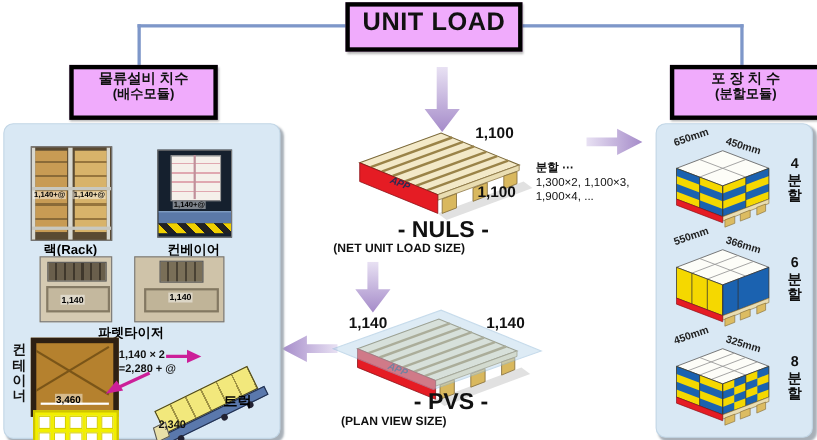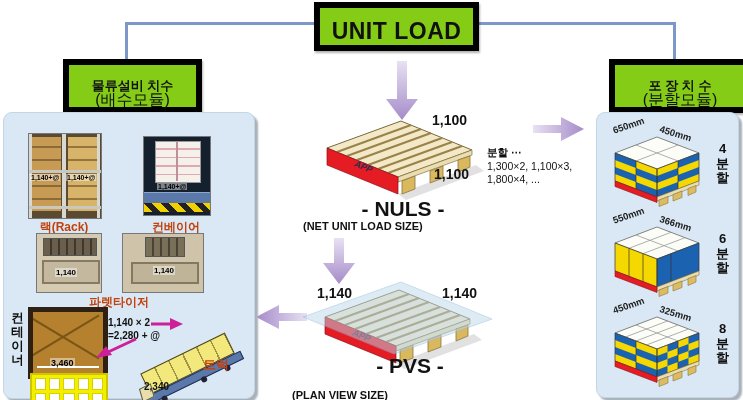--- a/index.html
+++ b/index.html
@@ -1,31 +1,31 @@
 <!DOCTYPE html>
 <html><head>
 <meta charset="utf-8">
 <style>
   html,body{margin:0;padding:0;background:#fff;}
   .canvas{position:relative;width:743px;height:400px;background:#ffffff;overflow:hidden;
           font-family:"Liberation Sans",sans-serif;color:#111;}
   .abs{position:absolute;}
-  .gbox{background:#84cc16;border:6px solid #000000;box-shadow:1px 2px 2px rgba(0,0,0,.3);
-        display:flex;flex-direction:column;align-items:center;justify-content:flex-end;text-align:center;}
+  .gbox{background:#f0abfc;border:4px solid #000000;box-shadow:1px 2px 2px rgba(0,0,0,.3);
+        display:flex;flex-direction:column;align-items:center;justify-content:flex-start;text-align:center;}
   .gbox .l1{font-weight:bold;font-size:13px;line-height:15px;}
-  .gbox .l2{font-weight:normal;font-size:16px;line-height:14px;}
+  .gbox .l2{font-weight:bold;font-size:12px;line-height:14px;}
   .title-text{font-weight:bold;font-size:23px;letter-spacing:.5px;}
   .line{background:#7e97c9;}
   .dim{font-weight:bold;font-size:14px;color:#111;}
   .big-label{font-weight:bold;font-size:21px;text-align:center;}
   .sub-label{font-weight:bold;font-size:11px;text-align:left;}
   .note{font-size:10.5px;line-height:13.5px;color:#111;}
   .note .nhead{font-weight:bold;}
   .panel{background:#d9e8f4;border:1px solid #c2d6e6;border-radius:9px;box-shadow:3px 3px 2px #a8b0b8;}
-  .caption{font-weight:bold;font-size:12px;color:#c2410c;text-align:center;}
+  .caption{font-weight:bold;font-size:12px;color:#000000;text-align:center;}
   .vstack{width:15px;word-break:break-all;line-height:1.12;font-weight:bold;text-align:center;color:#111;}
   .mm{font-size:9.5px;font-weight:bold;color:#222;transform-origin:left center;white-space:nowrap;}
   .photo{position:absolute;overflow:hidden;border:1px solid #777;}
   .ptag{position:absolute;font-size:7px;font-weight:bold;color:#000;background:rgba(255,255,255,.45);
         padding:0 1px;white-space:nowrap;}
   .yellow-grid{position:absolute;background:#f2ef00;border:2px solid #cfc400;display:grid;
                grid-template-columns:repeat(5,1fr);grid-template-rows:repeat(2,1fr);gap:3px;padding:3px;}
   .yellow-grid div{background:#fff;border:1px solid #d8d000;}
   .calc{font-size:10px;font-weight:bold;line-height:13px;color:#111;white-space:nowrap;}
 </style>
@@ -98,21 +98,21 @@
     <polygon points="27,32 98,61 98,78 27,49" fill="#e51c24" stroke="#8a1016" stroke-width="0.7"></polygon>
     <text transform="translate(54,50) rotate(22)" font-size="9" font-style="italic" font-weight="bold" fill="#2a2a52">APP</text>
   </svg>
   <div class="abs dim" style="left:432px;top:112px;">1,100</div>
   <div class="abs dim" style="left:434px;top:166px;">1,100</div>
   <div class="abs big-label" style="left:323px;top:197px;width:160px;">- NULS -</div>
   <div class="abs sub-label" style="left:303px;top:220px;width:200px;">(NET UNIT LOAD SIZE)</div>
   <div class="abs note" style="left:487px;top:146px;">
     <div class="nhead">분할 ⋯</div>
     <div>1,300×2, 1,100×3,</div>
-    <div>1,800×4, ...</div>
+    <div>1,900×4, ...</div>
   </div>
 
   <svg class="abs" style="left:278px;top:266px;" width="220" height="112" viewBox="0 0 220 112">
     <polygon points="118,97 196,68 204,74 126,103" fill="#dadada" opacity="0.8"></polygon>
     <polygon points="47,51 121,24 192,53 118,80" fill="#f3e9c8" stroke="#7a6838" stroke-width="1"></polygon>
     <g stroke="#9a8348" stroke-width="2.2">
       <line x1="57" y1="55" x2="131" y2="28"></line>
         <line x1="67" y1="59" x2="141" y2="32"></line>
       <line x1="77" y1="63" x2="151" y2="36"></line>
         <line x1="88" y1="68" x2="162" y2="41"></line>
@@ -125,21 +125,21 @@
         <polygon points="150,74 163,69 163,81 150,86"></polygon>
         <polygon points="178,63 190,59 190,70 178,75"></polygon>
     </g>
     <polygon points="47,51 118,80 118,97 47,68" fill="#e51c24" stroke="#8a1016" stroke-width="0.7"></polygon>
     <text transform="translate(74,69) rotate(22)" font-size="9" font-style="italic" font-weight="bold" fill="#2a2a52">APP</text>
     <polygon points="25,51 123,16 214,53 116,88" fill="#bcd8ec" opacity="0.5" stroke="#8fb8d8" stroke-width="1"></polygon>
   </svg>
   <div class="abs dim" style="left:317px;top:285px;">1,140</div>
   <div class="abs dim" style="left:442px;top:285px;">1,140</div>
   <div class="abs big-label" style="left:335px;top:354px;width:150px;">- PVS -</div>
-  <div class="abs sub-label" style="left:292px;top:377px;width:200px;margin-top:12px;">(PLAN VIEW SIZE)</div>
+  <div class="abs sub-label" style="left:310px;top:377px;width:200px;">(PLAN VIEW SIZE)</div>
 
   <div class="abs panel" style="left:3px;top:112px;width:250px;height:285px;">
 
     <div class="photo" style="left:24px;top:20px;width:72px;height:84px;background:#5a4a32;">
       <div class="abs" style="left:3px;top:3px;width:29px;height:74px;background:repeating-linear-gradient(0deg,#c89b54 0 11px,#8a6a38 11px 13px);"></div>
       <div class="abs" style="left:39px;top:3px;width:29px;height:74px;background:repeating-linear-gradient(0deg,#d8b36a 0 11px,#96753d 11px 13px);"></div>
       <div class="abs" style="left:0;top:0;width:3px;height:84px;background:#d8d8d0;"></div>
       <div class="abs" style="left:33px;top:0;width:4px;height:84px;background:#d8d8d0;"></div>
       <div class="abs" style="left:68px;top:0;width:3px;height:84px;background:#d8d8d0;"></div>
       <div class="abs" style="left:0;top:36px;width:72px;height:3px;background:#c8c8c0;"></div>

